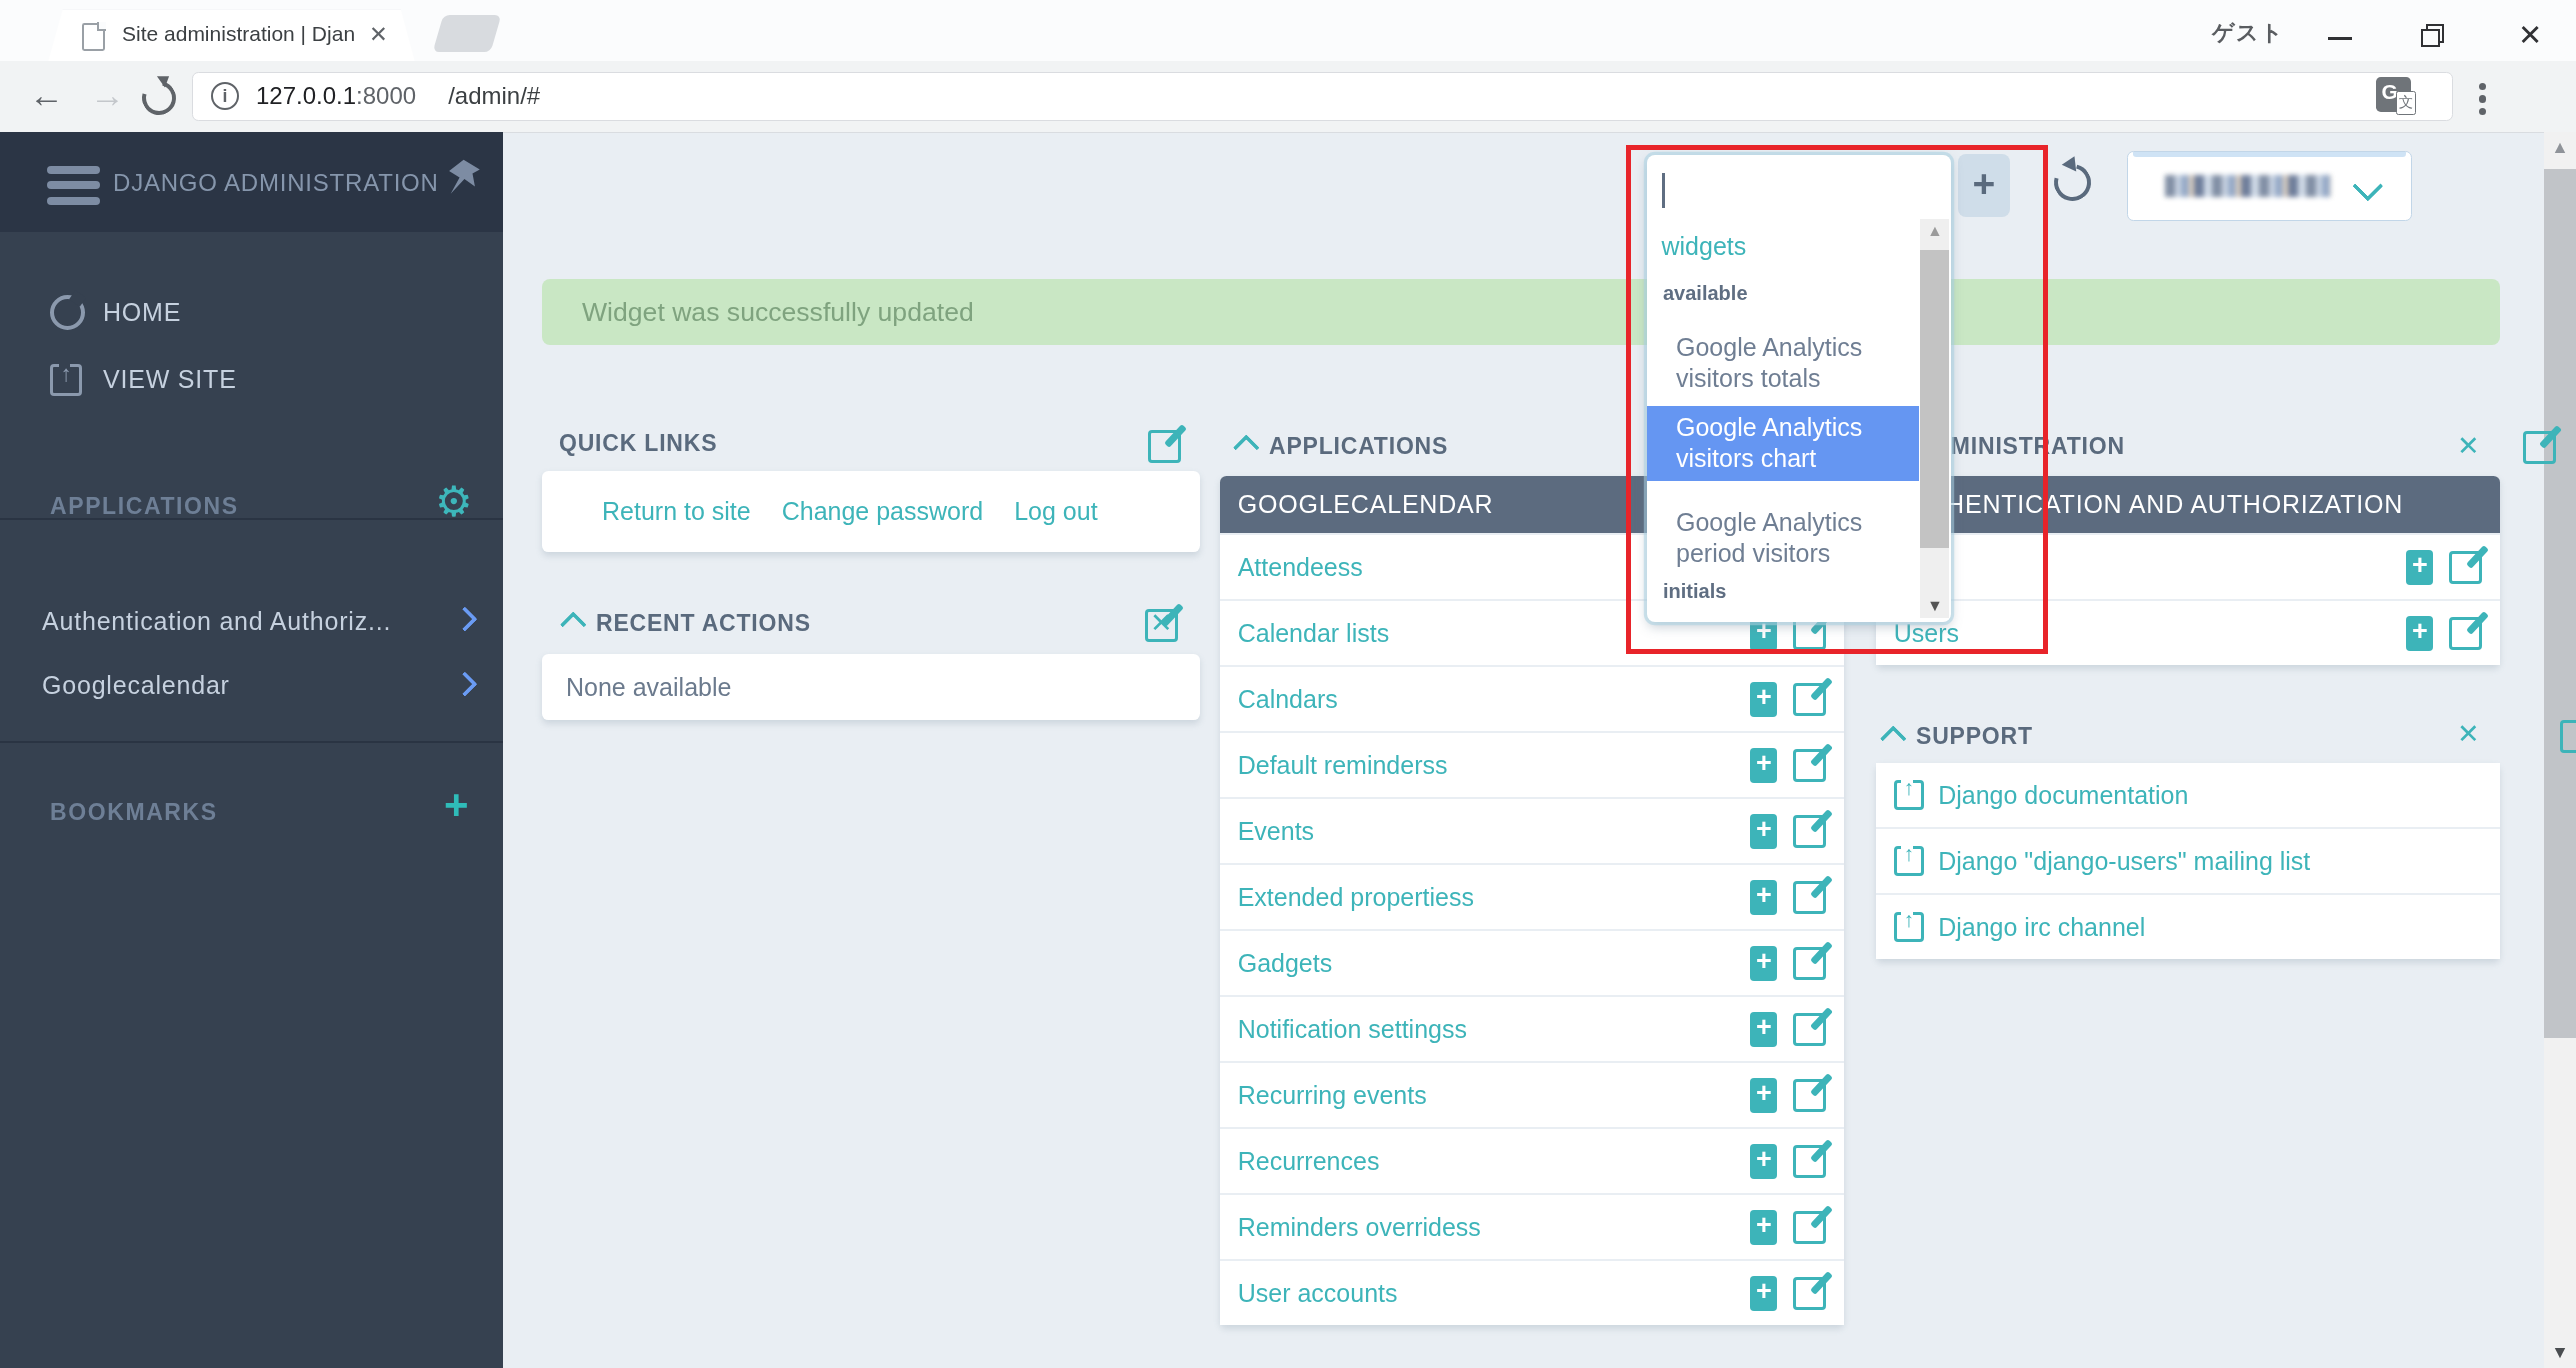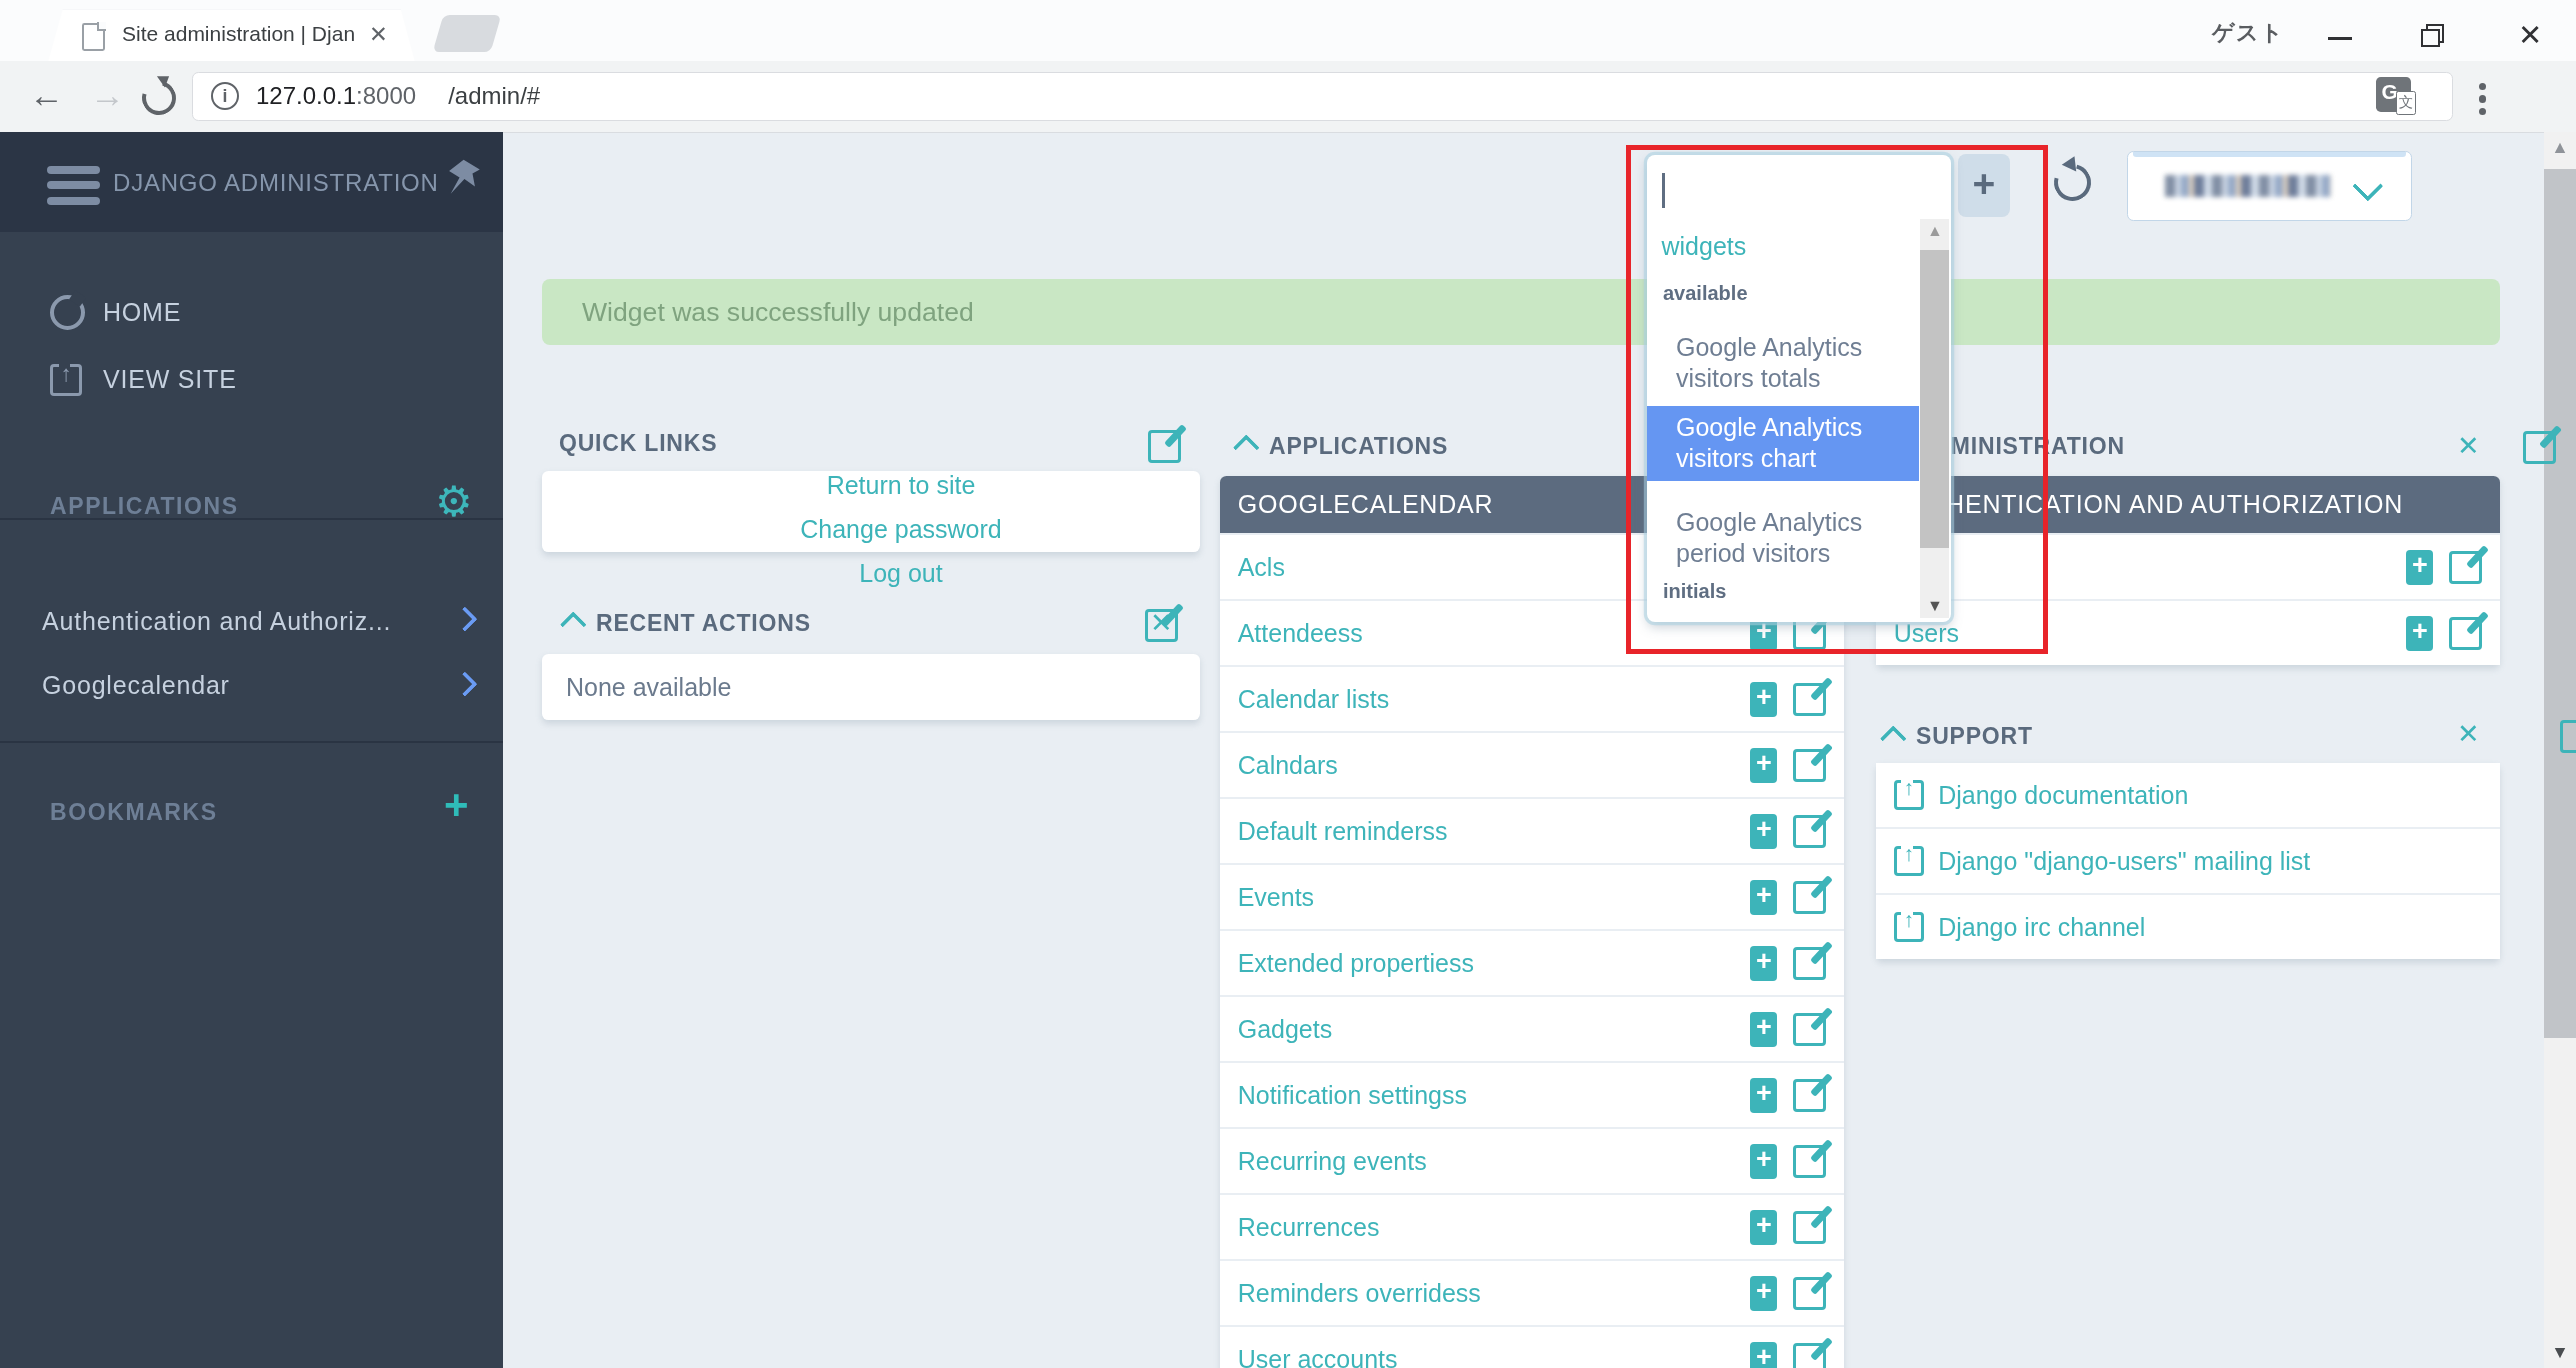--- a/index.html
+++ b/index.html
@@ -177,21 +177,21 @@
   <div class="abs sb-divider" style="left:0;top:741px;"></div>
   <div class="abs sb-heading" style="left:50px;top:799px;">BOOKMARKS</div>
   <div class="abs plus-teal" style="left:444px;top:784px;">+</div>
 
   
   <div class="abs success">Widget was successfully updated</div>
 
   
   <div class="abs col-head" style="left:559px;top:430px;">QUICK LINKS</div>
   <span class="abs ic-edit" style="left:1148px;top:430px;"></span>
-  <div class="abs card" style="left:542px;top:471px;width:658px;height:81px;display:flex;align-items:center;gap:15px;padding-left:60px;box-sizing:border-box;flex-direction:column;">
+  <div class="abs card" style="left:542px;top:471px;width:658px;height:81px;display:flex;align-items:center;gap:31px;padding-left:60px;box-sizing:border-box;">
     <a class="teal-link" href="#">Return to site</a>
     <a class="teal-link" href="#">Change password</a>
     <a class="teal-link" href="#">Log out</a>
   </div>
 
   <div class="abs chev-up" style="left:564px;top:615px;"></div>
   <div class="abs col-head" style="left:596px;top:610px;">RECENT ACTIONS</div>
   <span class="abs ic-edit" style="left:1108px;top:609px;"></span>
   <span class="abs ic-x" style="left:1150px;top:610px;">✕</span>
   <div class="abs card" style="left:542px;top:654px;width:658px;height:66px;display:flex;align-items:center;padding-left:24px;box-sizing:border-box;font-size:25px;color:#6b7a8d;">
@@ -199,26 +199,20 @@
   </div>
 
   
   <div class="abs chev-up" style="left:1237px;top:438px;"></div>
   <div class="abs col-head" style="left:1269px;top:433px;">APPLICATIONS</div>
   <span class="abs ic-edit" style="left:1744px;top:431px;"></span>
   <span class="abs ic-x" style="left:1785px;top:433px;">✕</span>
 
   <div class="abs card" style="left:1220px;top:476px;width:624px;">
     <div class="dark-bar">GOOGLECALENDAR</div>
-    <div class="model-row">
-        <a class="teal-link" href="#">Acls</a>
-        <span class="spacer"></span>
-        <span class="ic-plus"></span>
-        <span class="ic-edit"></span>
-      </div>
     <div class="model-row">
         <a class="teal-link" href="#">Attendeess</a>
         <span class="spacer"></span>
         <span class="ic-plus"></span>
         <span class="ic-edit"></span>
       </div>
     <div class="model-row">
         <a class="teal-link" href="#">Calendar lists</a>
         <span class="spacer"></span>
         <span class="ic-plus"></span>

